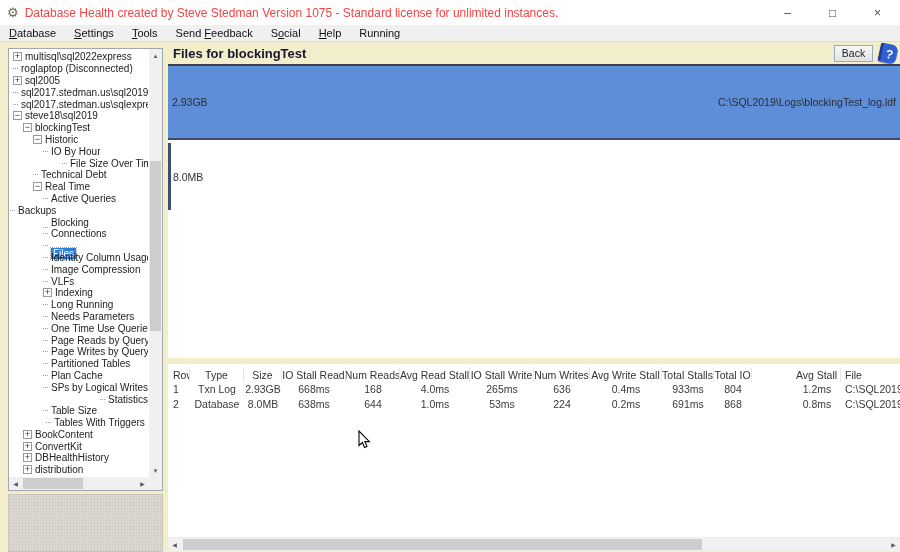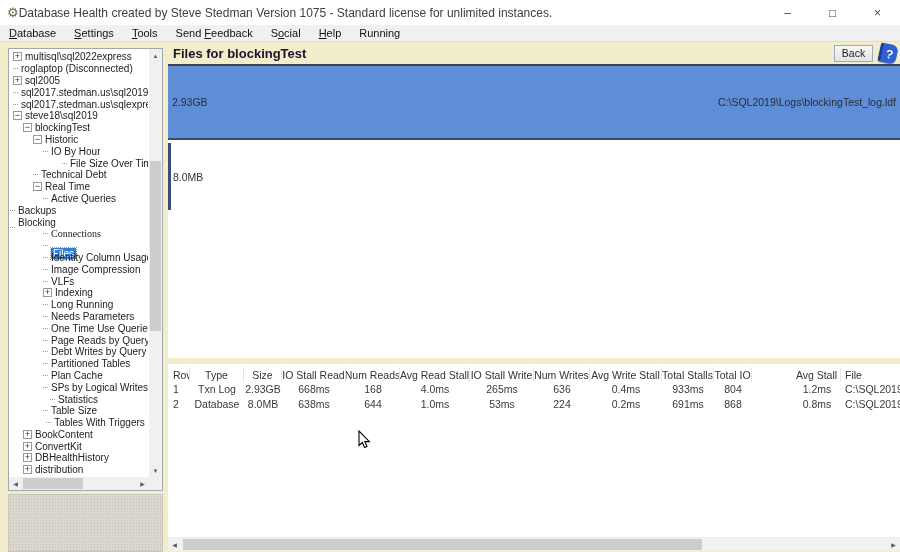--- a/index.html
+++ b/index.html
@@ -9,21 +9,21 @@
     --select-blue:#2e7ed8;
     --chart-border:#40404e;
   }
   *{box-sizing:border-box;}
   body{margin:0;font-family:"Liberation Sans",sans-serif;background:#888;}
   .screen{position:relative;width:900px;height:552px;overflow:hidden;background:var(--form-bg);}
 
   
   .titlebar{position:absolute;left:0;top:0;right:0;height:25px;background:#ffffff;display:flex;align-items:center;}
   .app-icon{margin-left:7px;font-size:13px;color:#6b6b4e;line-height:1;}
-  .title-text{margin-left:0;font-size:12px;color:#404040;white-space:nowrap;}
+  .title-text{margin-left:6px;font-size:12px;color:#ef4444;white-space:nowrap;}
   .win-controls{margin-left:auto;display:flex;height:100%;}
   .win-btn{width:45px;display:flex;align-items:center;justify-content:center;font-size:12px;color:#4a4a4a;cursor:default;}
 
   
   .menubar{position:absolute;left:0;top:25px;right:0;height:17px;background:#f0f0f0;display:flex;align-items:center;font-size:11px;color:#111;border-bottom:1px solid #e3ddc2;}
   .menu-item{padding:1px 9px;white-space:nowrap;}
 
   
   .tree-panel{position:absolute;left:8px;top:48px;width:155px;height:443px;background:#fff;border:1px solid #a3a8ae;}
   .tree-items{position:absolute;left:1px;top:2px;right:14px;bottom:14px;overflow:hidden;}
@@ -157,25 +157,25 @@
           <span class="tree-label">Real Time</span>
         </div>
         <div class="tree-item" style="padding-left: 33px;">
           <span class="dash"></span>
           <span class="tree-label">Active Queries</span>
         </div>
         <div class="tree-item" style="">
           <span class="dash"></span>
           <span class="tree-label">Backups</span>
         </div>
-        <div class="tree-item" style=" align-items: flex-end;">
+        <div class="tree-item" style="padding-left: 33px; align-items: flex-end;">
           <span class="dash"></span>
           <span class="tree-label">Blocking</span>
         </div>
-        <div class="tree-item" style="padding-left: 33px; font-family: Liberation Serif, serif;">
+        <div class="tree-item" style="padding-left: 33px;">
           <span class="dash"></span>
           <span class="tree-label">Connections</span>
         </div>
         <div class="tree-item" style="padding-left: 33px;">
           <span class="dash"></span>
           <span class="tree-label selected">Files</span>
         </div>
         <div class="tree-item" style="padding-left: 33px;">
           <span class="dash"></span>
           <span class="tree-label">Identity Column Usage</span>
@@ -203,35 +203,35 @@
         <div class="tree-item" style="padding-left: 33px;">
           <span class="dash"></span>
           <span class="tree-label">One Time Use Queries</span>
         </div>
         <div class="tree-item" style="padding-left: 33px;">
           <span class="dash"></span>
           <span class="tree-label">Page Reads by Query</span>
         </div>
         <div class="tree-item" style="padding-left: 33px;">
           <span class="dash"></span>
-          <span class="tree-label">Debt Writes by Query</span>
+          <span class="tree-label">Page Writes by Query</span>
         </div>
         <div class="tree-item" style="padding-left: 33px;">
           <span class="dash"></span>
           <span class="tree-label">Partitioned Tables</span>
         </div>
         <div class="tree-item" style="padding-left: 33px;">
           <span class="dash"></span>
           <span class="tree-label">Plan Cache</span>
         </div>
         <div class="tree-item" style="padding-left: 33px;">
           <span class="dash"></span>
           <span class="tree-label">SPs by Logical Writes</span>
         </div>
-        <div class="tree-item" style="padding-left: 40px;">
+        <div class="tree-item" style="padding-left: 40px; justify-content: flex-end;">
           <span class="dash"></span>
           <span class="tree-label">Statistics</span>
         </div>
         <div class="tree-item" style="padding-left: 33px;">
           <span class="dash"></span>
           <span class="tree-label">Table Size</span>
         </div>
         <div class="tree-item" style="padding-left: 33px; justify-content: center;">
           <span class="dash"></span>
           <span class="tree-label">Tables With Triggers</span>

